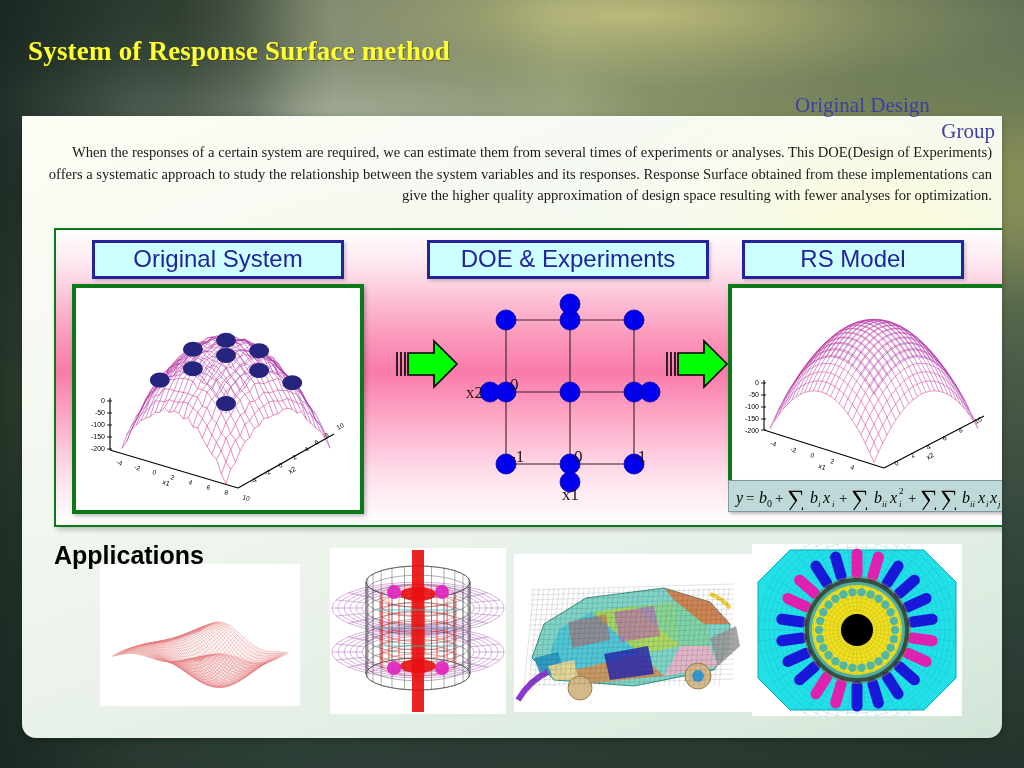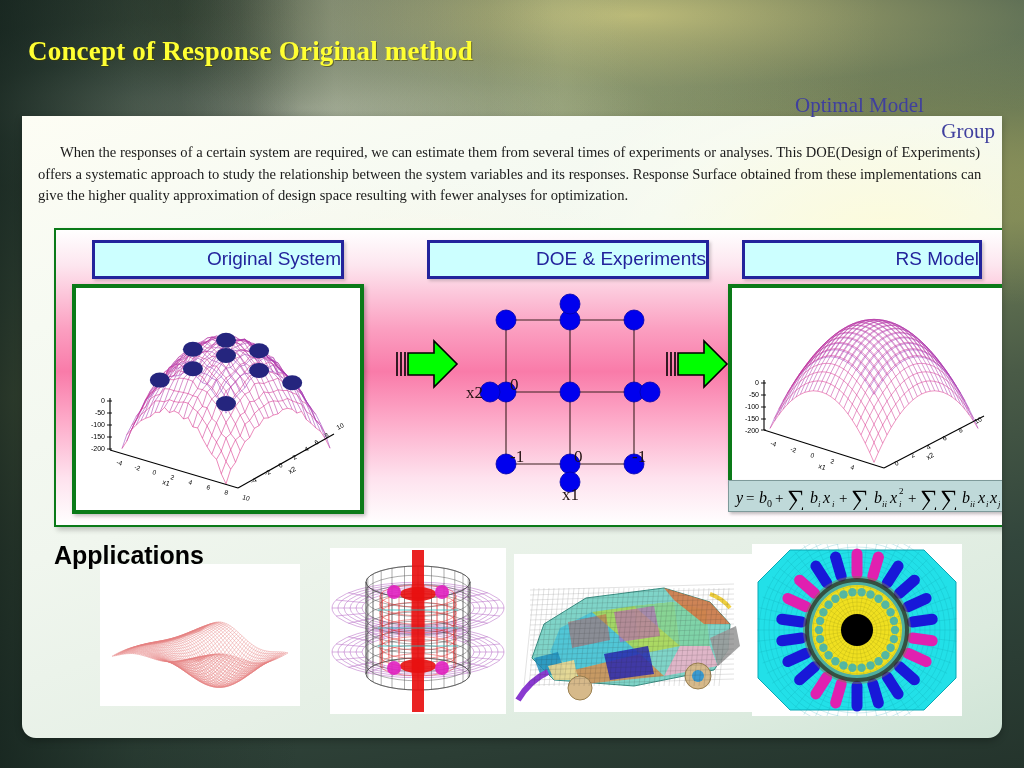--- a/index.html
+++ b/index.html
@@ -71,51 +71,51 @@
   }
 
   
   #body-text {
     position: absolute; left: 16px; top: 26px;
     width: 954px;
     font-family: "Liberation Serif", serif;
     font-size: 14.6px; line-height: 1.48;
     color: #1a1a1a;
     text-indent: 22px;
-    text-align: left;
+    text-align: right;
   }
 
   
   #diagram {
     position: absolute; left: 32px; top: 112px;
     width: 948px; height: 295px;
     border: 2px solid #0a7a18;
     background: linear-gradient(180deg,
         #ffffff 0%, #fde6ef 12%, #fb9ec0 34%, #f97ba9 48%,
         #fda9c8 64%, #fee2ee 84%, #ffffff 100%);
     box-shadow: 3px 3px 5px rgba(0,0,0,0.22);
   }
 
   
   .chip {
     position: absolute;
     border: 3px solid #23239c;
     background: #ccffff;
     color: #23239c;
     font-family: "Liberation Sans", sans-serif;
-    font-size: 19px;
-    text-align: right;
+    font-size: 24px;
+    text-align: center;
     line-height: 31px;
     height: 33px;
     top: 10px;
     box-shadow: 2px 2px 3px rgba(0,0,0,0.18);
   }
   #chip1 { left: 36px;  width: 246px; }
   #chip2 { left: 371px; width: 276px; }
-  #chip3 { left: 686px; width: 216px; padding-left: 18px; }
+  #chip3 { left: 686px; width: 216px; }
 
   
   .plotframe {
     position: absolute;
     top: 54px;
     border: 4px solid #0a7a18;
     background: #ffffff;
     box-shadow: 2px 2px 4px rgba(0,0,0,0.25);
   }
   #frame1 { left: 16px;  width: 284px; height: 222px; }
@@ -160,24 +160,24 @@
   #app4 { left: 730px; top: 428px; width: 210px; height: 172px; }
   .appimg svg { display:block; width:100%; height:100%; }
 </style>
 </head>
 <body>
 
 <div id="slide">
   <div id="streaks"></div>
   <div id="dark-left"></div>
 
-  <div id="title">Concept of Response Original method</div>
+  <div id="title">System of Response Surface method</div>
 
   <div id="odg">
-    <span>Optimal Model</span>
+    <span>Original Design</span>
     <span class="l2">Group</span>
   </div>
 
   <div id="panel">
 
     <div id="body-text">When the responses of a certain system are required, we can estimate them from several times of experiments or analyses.  This DOE(Design of Experiments) offers a systematic approach to study the relationship between the system variables and its responses.   Response Surface obtained from these implementations can give the higher quality approximation of design space resulting with fewer analyses for optimization.</div>
 
     <div id="diagram">
 
       <div class="chip" id="chip1">Original System</div>

